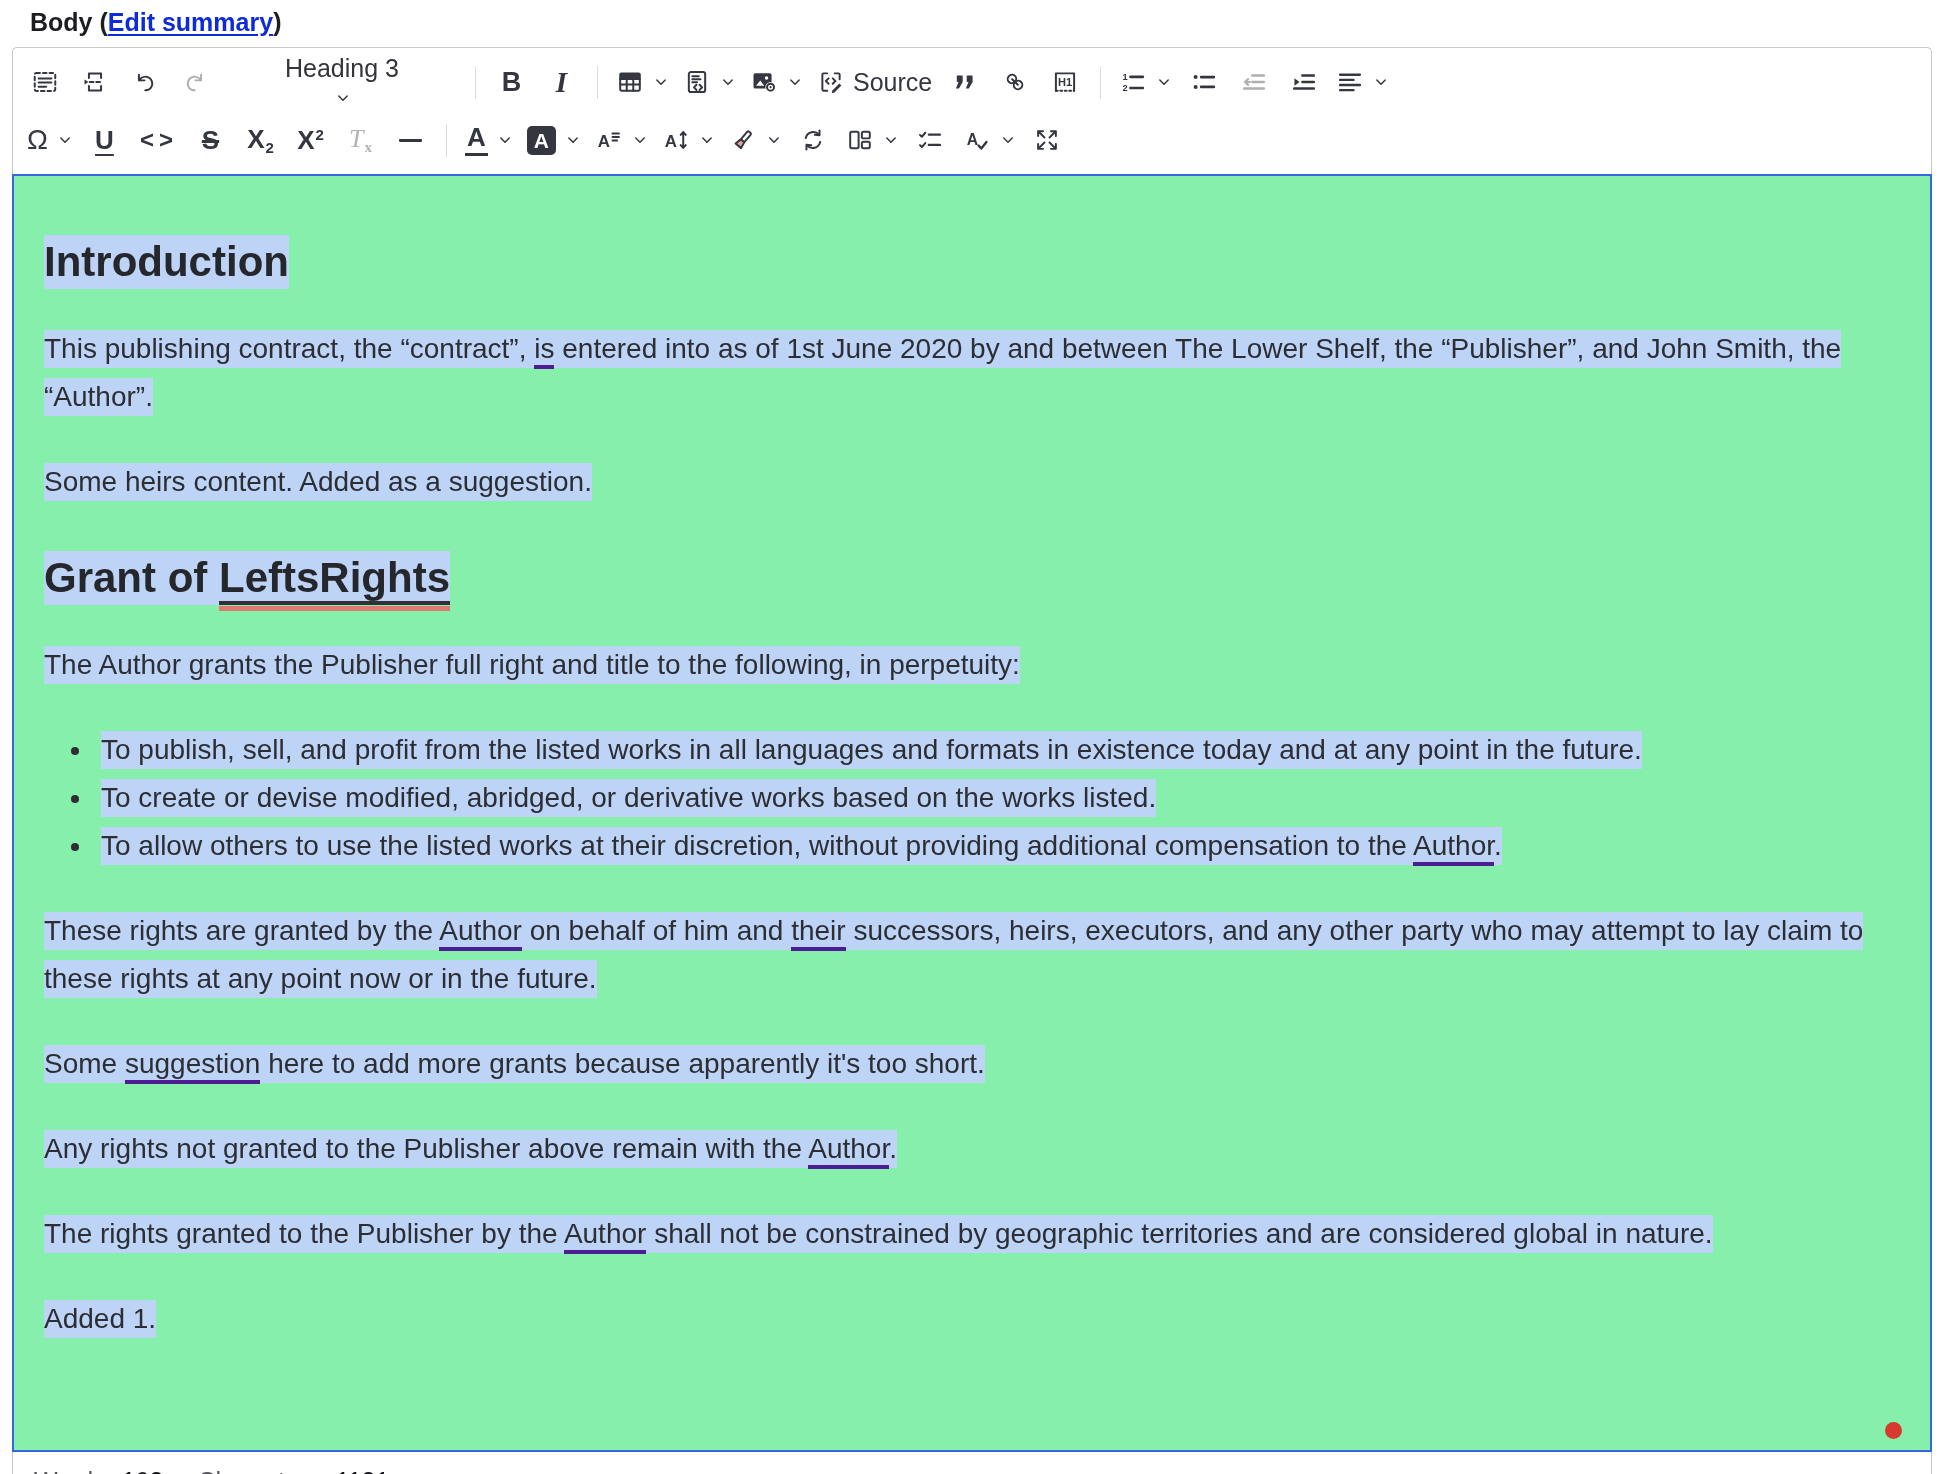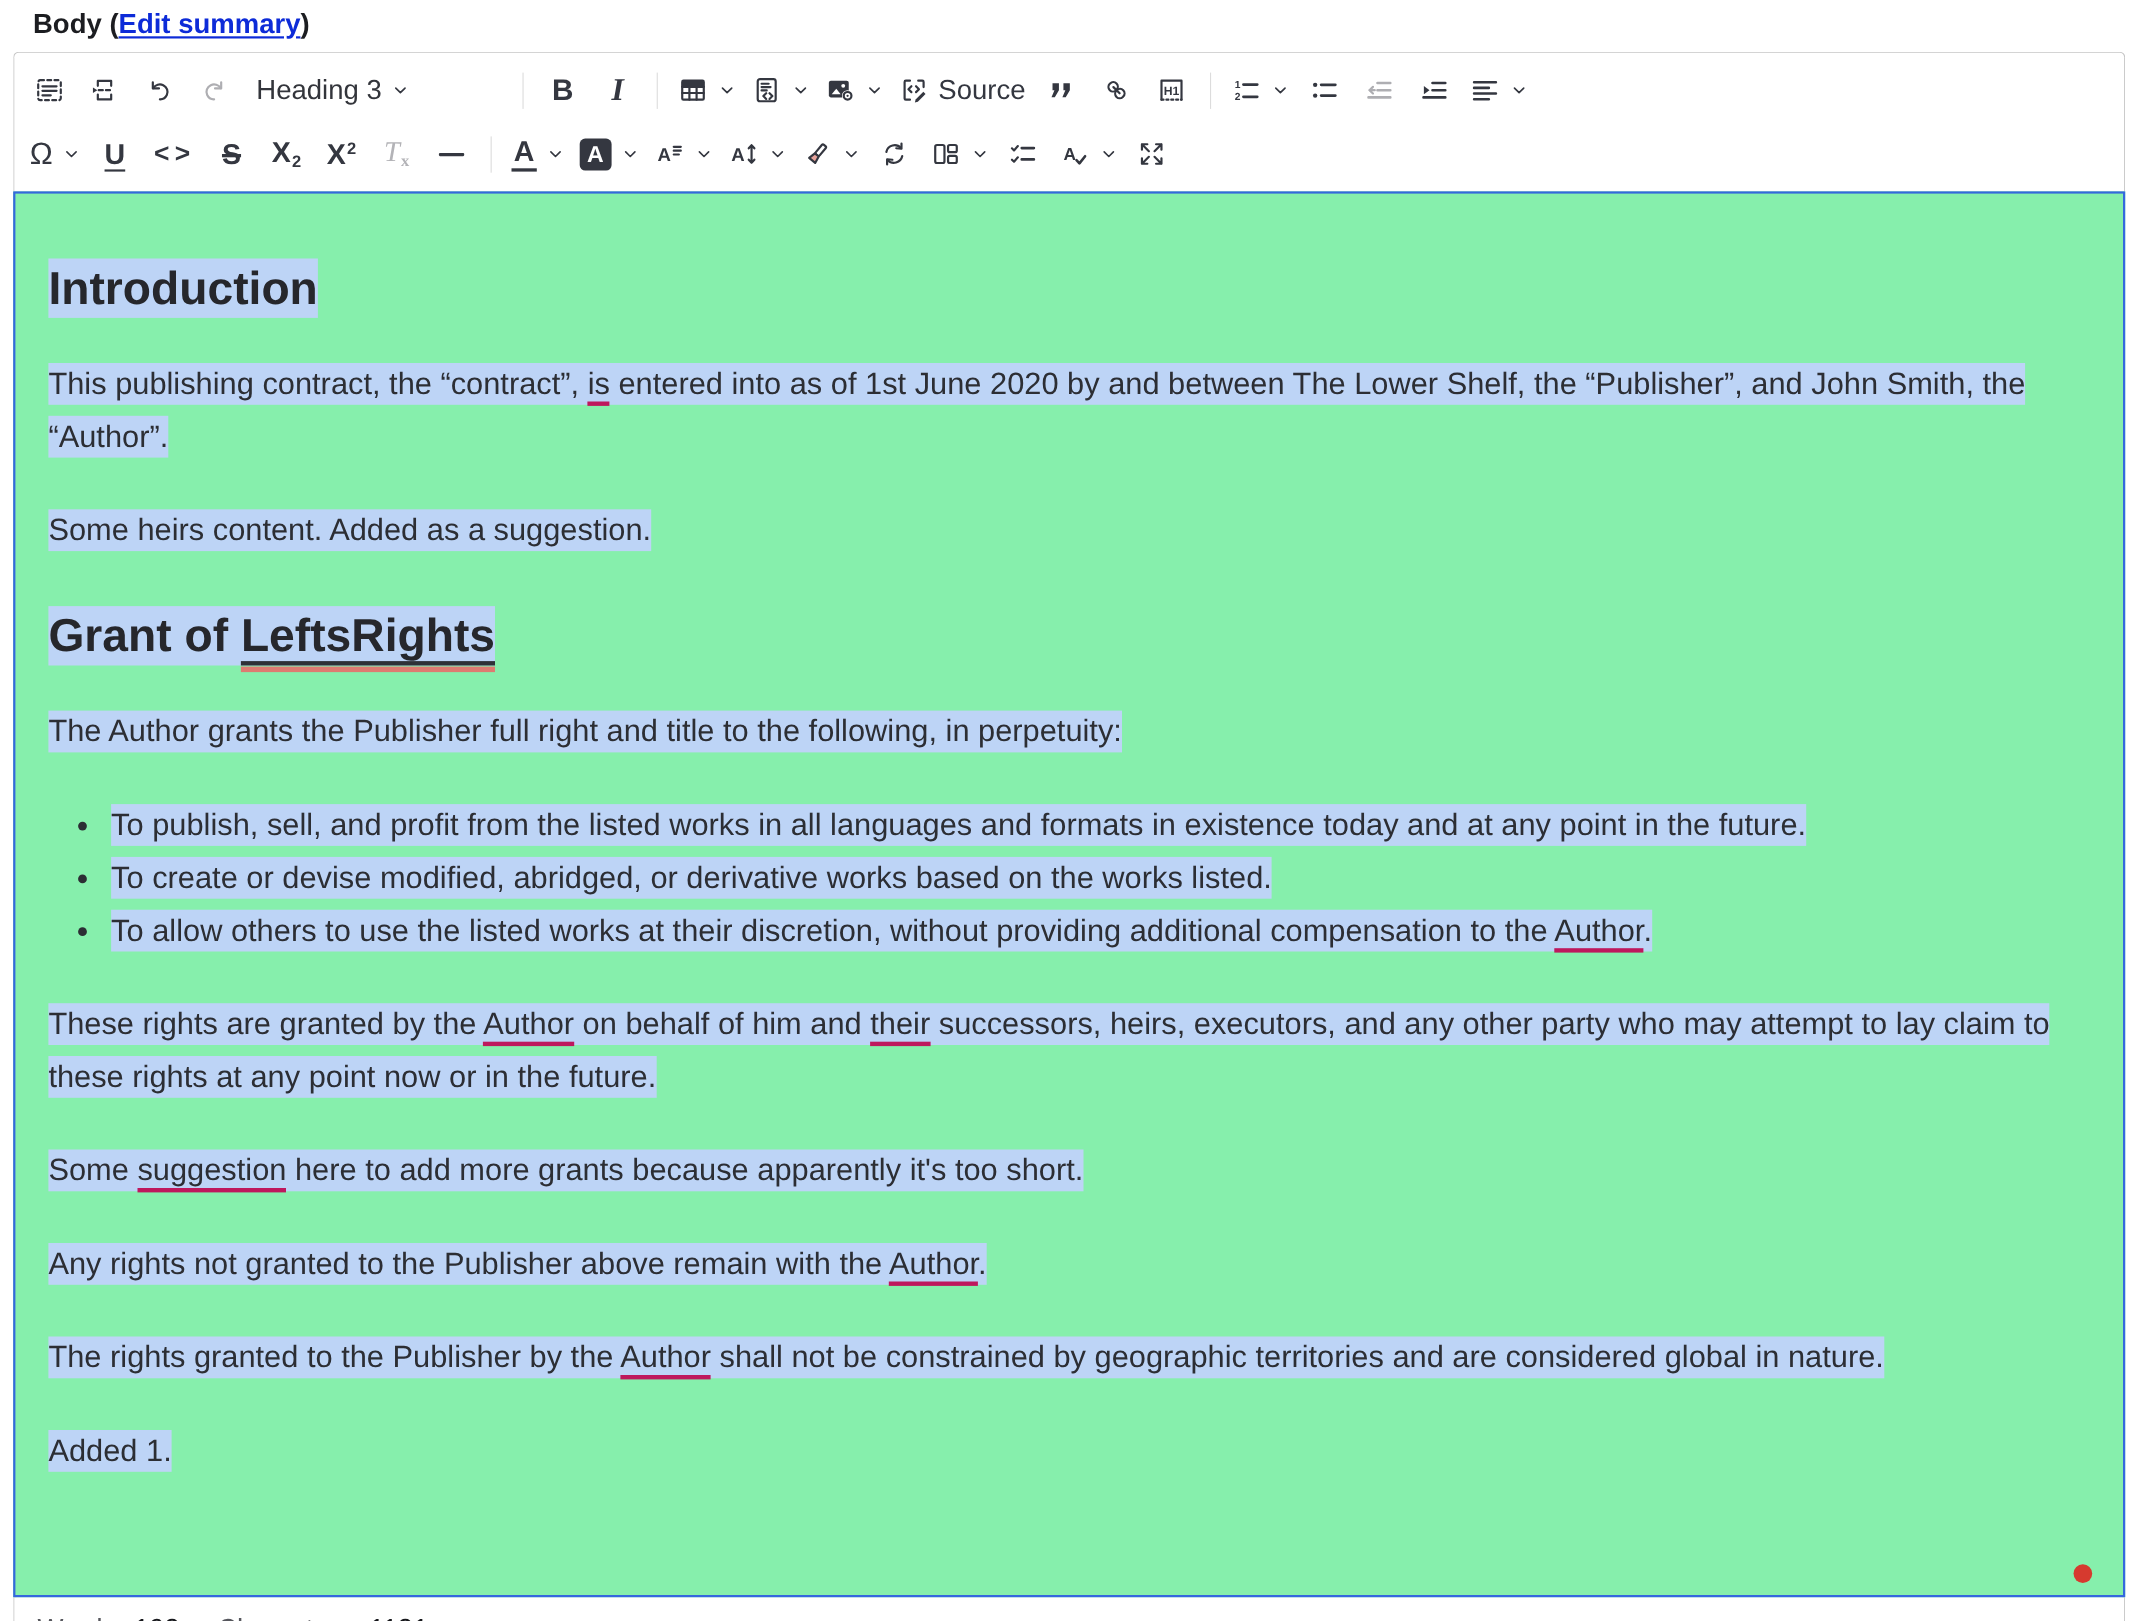--- a/index.html
+++ b/index.html
@@ -35,21 +35,21 @@
   .tb-btn svg { width:28px; height:28px; stroke:#343740; stroke-width:1.7; fill:none;
                 stroke-linecap:round; stroke-linejoin:round; display:block; }
   .tb-btn.disabled svg { stroke:#aeaeb2; }
   .glyph { font-size:26px; font-weight:600; color:#343740; line-height:1; }
   .tb-btn.disabled .glyph { color:#b3b3b7; }
   .lbl { font-size:25px; color:#343740; }
   .chev { display:flex; align-items:center; margin-left:2px; }
   .chev svg { width:14px; height:14px; }
   .sep { width:1px; height:33px; background:#dcdcdc; margin:0 9px; flex:none; }
 
-  [data-name="heading-dropdown"] { min-width:242px; justify-content:flex-start; padding:0 12px; }
+  [data-name="heading-dropdown"] { min-width:242px; justify-content:flex-end; padding:0 12px;flex-direction:column; }
   [data-name="heading-dropdown"] .lbl { font-weight:400; color:#33353b; }
   [data-name="bold-icon"] { font-weight:800; font-size:27px; }
   [data-name="italic-icon"] { font-family:"Liberation Serif", serif; font-style:italic; font-size:29px; font-weight:600; }
   [data-name="special-characters-icon"] { font-size:28px; font-weight:500; }
   [data-name="underline-icon"] { text-decoration:underline; text-underline-offset:5px; text-decoration-thickness:2px; }
   [data-name="strikethrough-icon"] { text-decoration:line-through; text-decoration-thickness:2.5px; }
   [data-name="code-icon"] { letter-spacing:5px; font-size:24px; font-weight:600; padding-left:3px; }
   .glyph sub { font-size:15px; font-weight:700; vertical-align:-5px; margin-left:1px; }
   .glyph sup { font-size:15px; font-weight:700; vertical-align:9px; margin-left:1px; }
   [data-name="remove-format-icon"] { font-family:"Liberation Serif", serif; font-style:italic; color:#b3b3b7; font-weight:500; }
@@ -67,21 +67,21 @@
     min-height:1228px;
     padding:14px 30px 70px;
     font-size:28px; line-height:48px; color:#2c2e34;
   }
   .content p { margin:37px 0; }
   .content h3 { font-size:42px; line-height:52px; font-weight:700; color:#26272c; margin:46px 0 36px; }
   .content h3:first-child { margin-top:24px; }
   .content ul { margin:37px 0; padding-left:50px; }
   .content li { padding-left:7px; }
   .hl { background:#bdd4f6; padding:3px 0 4px; box-decoration-break:clone; -webkit-box-decoration-break:clone; }
-  .u-blue { border-bottom:4px solid #be185d; padding-bottom:1px; }
+  .u-blue { border-bottom:4px solid #4c1d95; padding-bottom:1px; }
   .u-spell-outer { padding-bottom:5px; border-bottom:5px solid #de7b71; }
   .u-spell-inner { border-bottom:4px solid #2f3137; }
   .presence-dot { position:absolute; right:28px; bottom:11px; width:17px; height:17px;
       border-radius:50%; background:#d63a2f; }
 
   
   .footer {
     border:1px solid #c6c6c6; border-top:none; border-radius:0 0 5px 5px;
     padding:15px 21px 18px; display:flex; align-items:baseline; gap:34px;
     font-size:25px; background:#fff;

